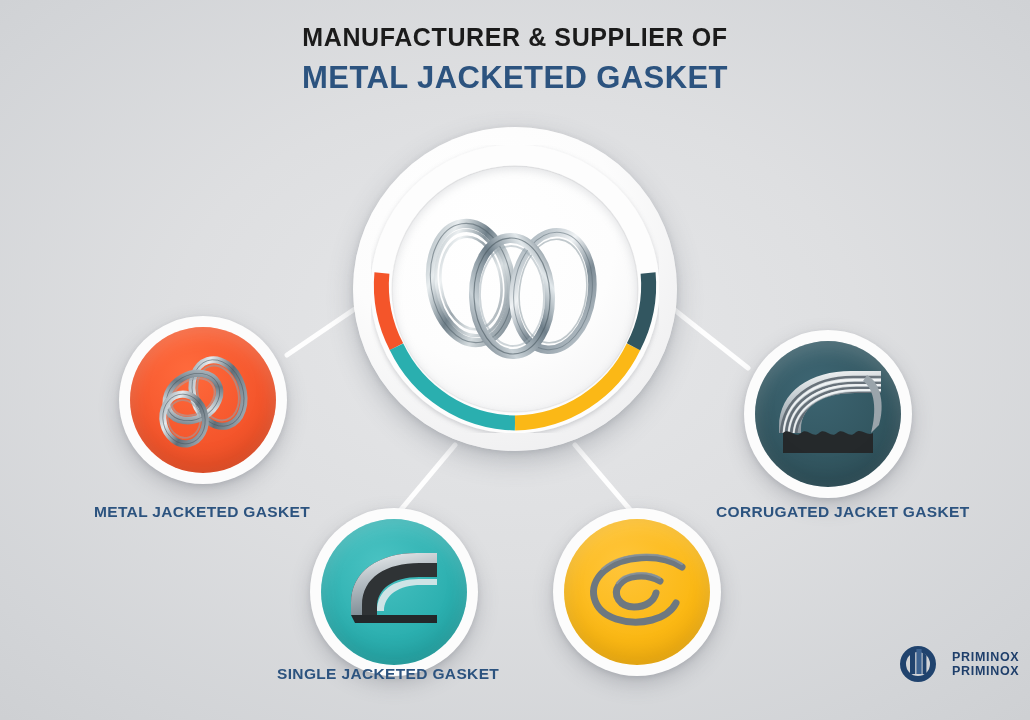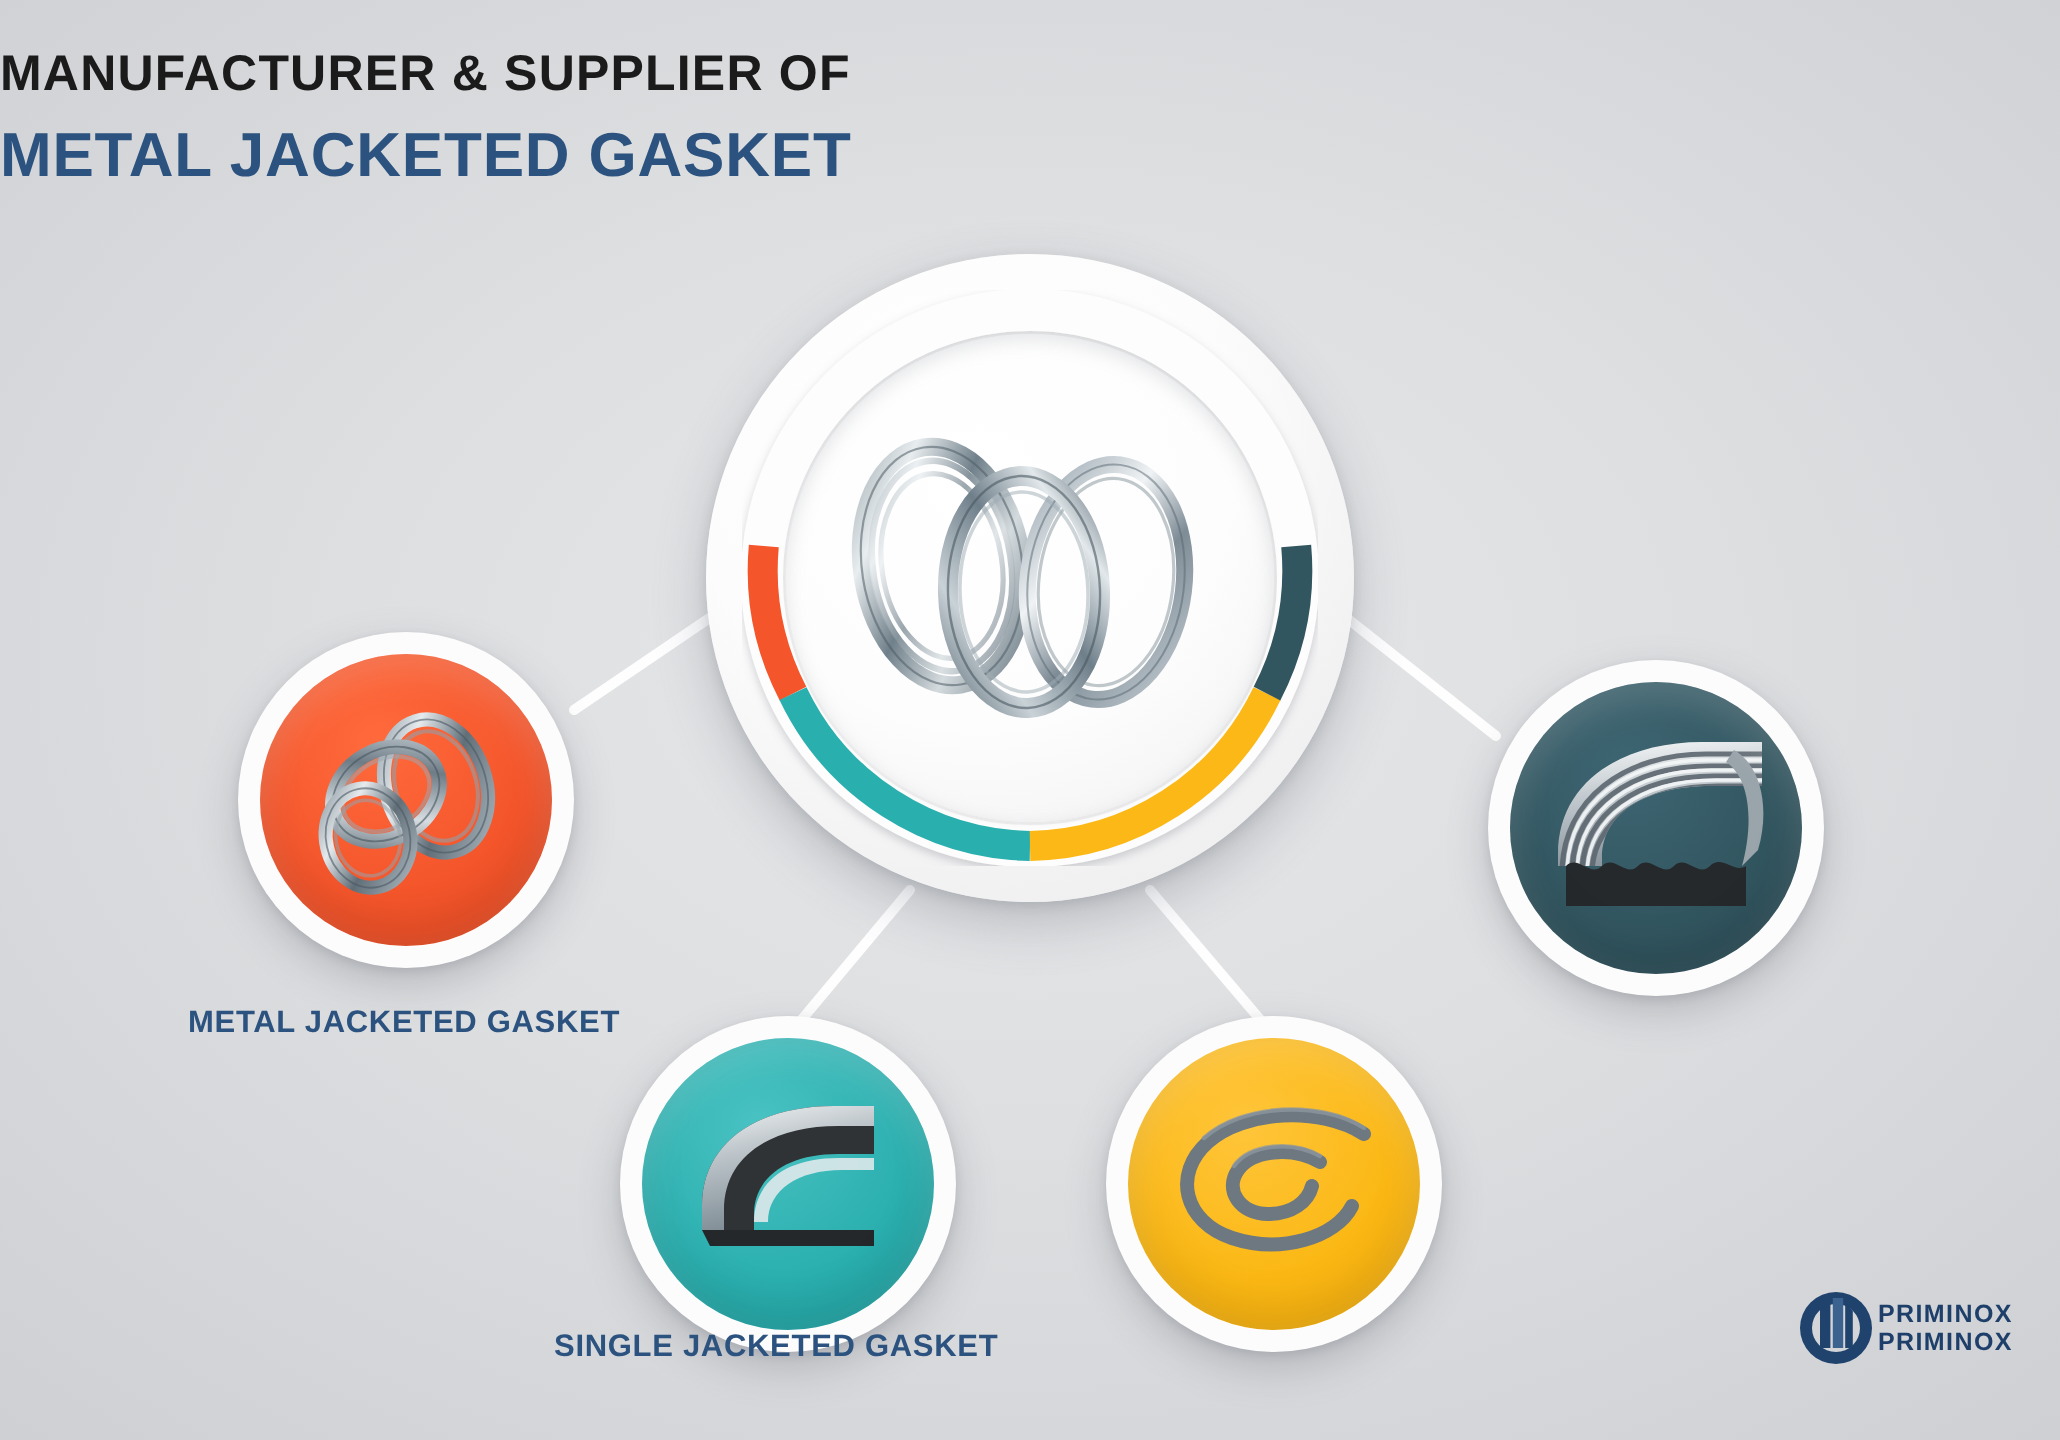--- a/index.html
+++ b/index.html
@@ -6,21 +6,21 @@
   html,body{ width:1030px; height:720px; overflow:hidden; }
   body{
     font-family:"Liberation Sans", sans-serif;
     background:
       radial-gradient(ellipse 900px 620px at 50% 46%, #E6E7E9 0%, #DEDFE1 38%, #D2D4D7 72%, #C9CBCE 100%);
     position:relative;
   }
   .stage{ position:absolute; inset:0; }
 
   
-  .head{ position:absolute; left:0; right:0; top:22px; }
+  .head{ position:absolute; left:0; right:0; top:22px; text-align:center; }
   .head h1{
     font-size:25px; font-weight:bold; letter-spacing:.6px;
     color:#1B1B1B; line-height:1.25;
   }
   .head h2{
     font-size:31px; font-weight:bold; letter-spacing:.4px;
     color:#2C537F; line-height:1.3; margin-top:5px;
   }
 
   
@@ -74,21 +74,21 @@
     letter-spacing:.35px; color:#2C537F; white-space:nowrap;
   }
   .lbl-metal  { left:94px;  top:503px; }
   .lbl-single { left:277px; top:665px; }
   .lbl-double { left:529px; top:665px; }
   .lbl-corr   { left:716px; top:503px; }
 
   
   .logo{
     position:absolute; left:897px; top:643px;
-    display:flex; align-items:center; gap:0;
+    display:flex; align-items:center; gap:13px;
   }
   .logo-text{ line-height:1.12; }
   .logo-text div{
     font-size:12.5px; font-weight:bold; letter-spacing:.7px; color:#1F3F6B;
   }
 </style>
 </head>
 <body>
 
 <div class="stage">
@@ -287,20 +287,21 @@
         <path d="M28 92 C34 86 40 98 46 92 C52 86 58 98 64 92 C70 86 76 98 82 92 C88 86 94 98 100 92
                  C106 86 112 96 118 92 L118 112 L28 112 Z" fill="#25292B"></path>
 
         <path d="M112 34 C126 42 130 64 124 84 L116 92 C122 70 120 48 108 40 Z" fill="#9AA4AB"></path>
       </svg>
     </div>
   </div>
 
   <div class="lbl lbl-metal">METAL JACKETED GASKET</div>
   <div class="lbl lbl-single">SINGLE JACKETED GASKET</div>
+  <div class="lbl lbl-corr">CORRUGATED JACKET GASKET</div>
 
   <div class="logo">
     <svg width="42" height="42" viewBox="0 0 42 42">
       <path d="M21 3 A18 18 0 1 0 21 39 A18 18 0 1 0 21 3 Z
                M21 9 A12 12 0 1 1 21 33 A12 12 0 1 1 21 9 Z" fill="#20436E" fill-rule="evenodd"></path>
       <rect x="13" y="6" width="5.2" height="25" fill="#20436E"></rect>
       <path d="M19.4 6 L24.6 6 L24.6 31 L19.4 31 Z" fill="#3C6290"></path>
       <path d="M25.6 8.5 L29.4 12.5 L29.4 31 L25.6 31 Z" fill="#20436E"></path>
     </svg>
     <div class="logo-text">

